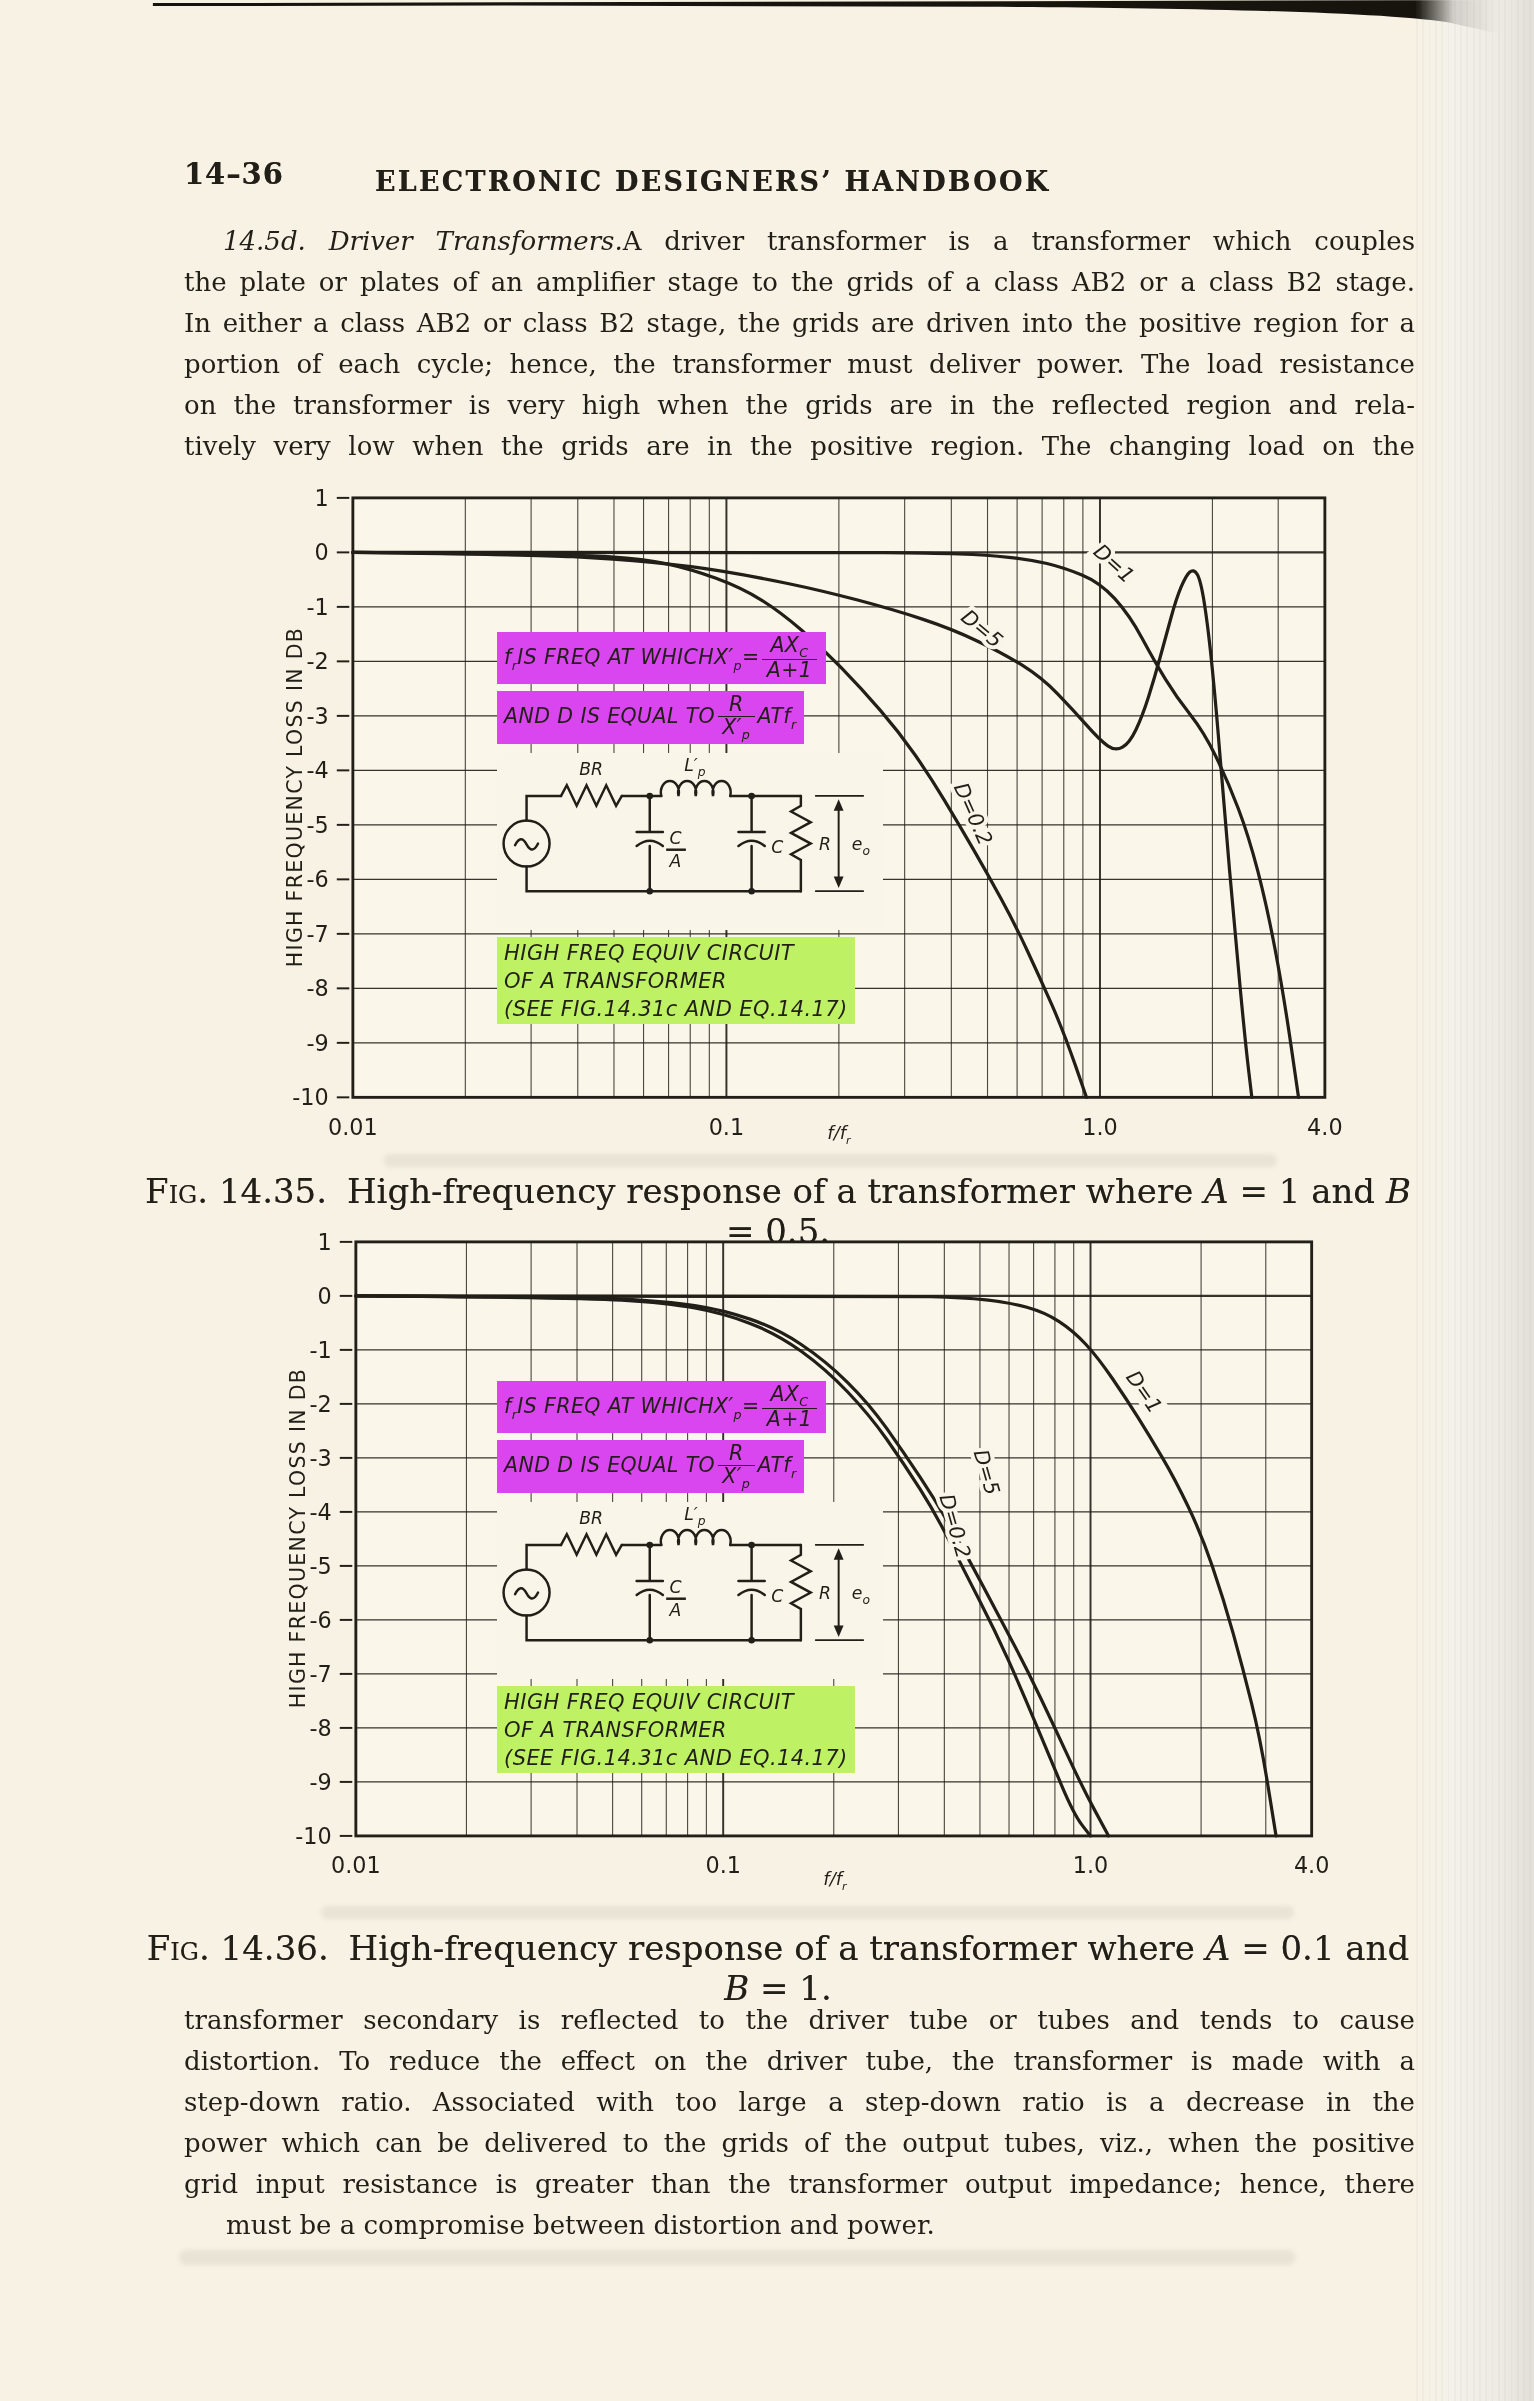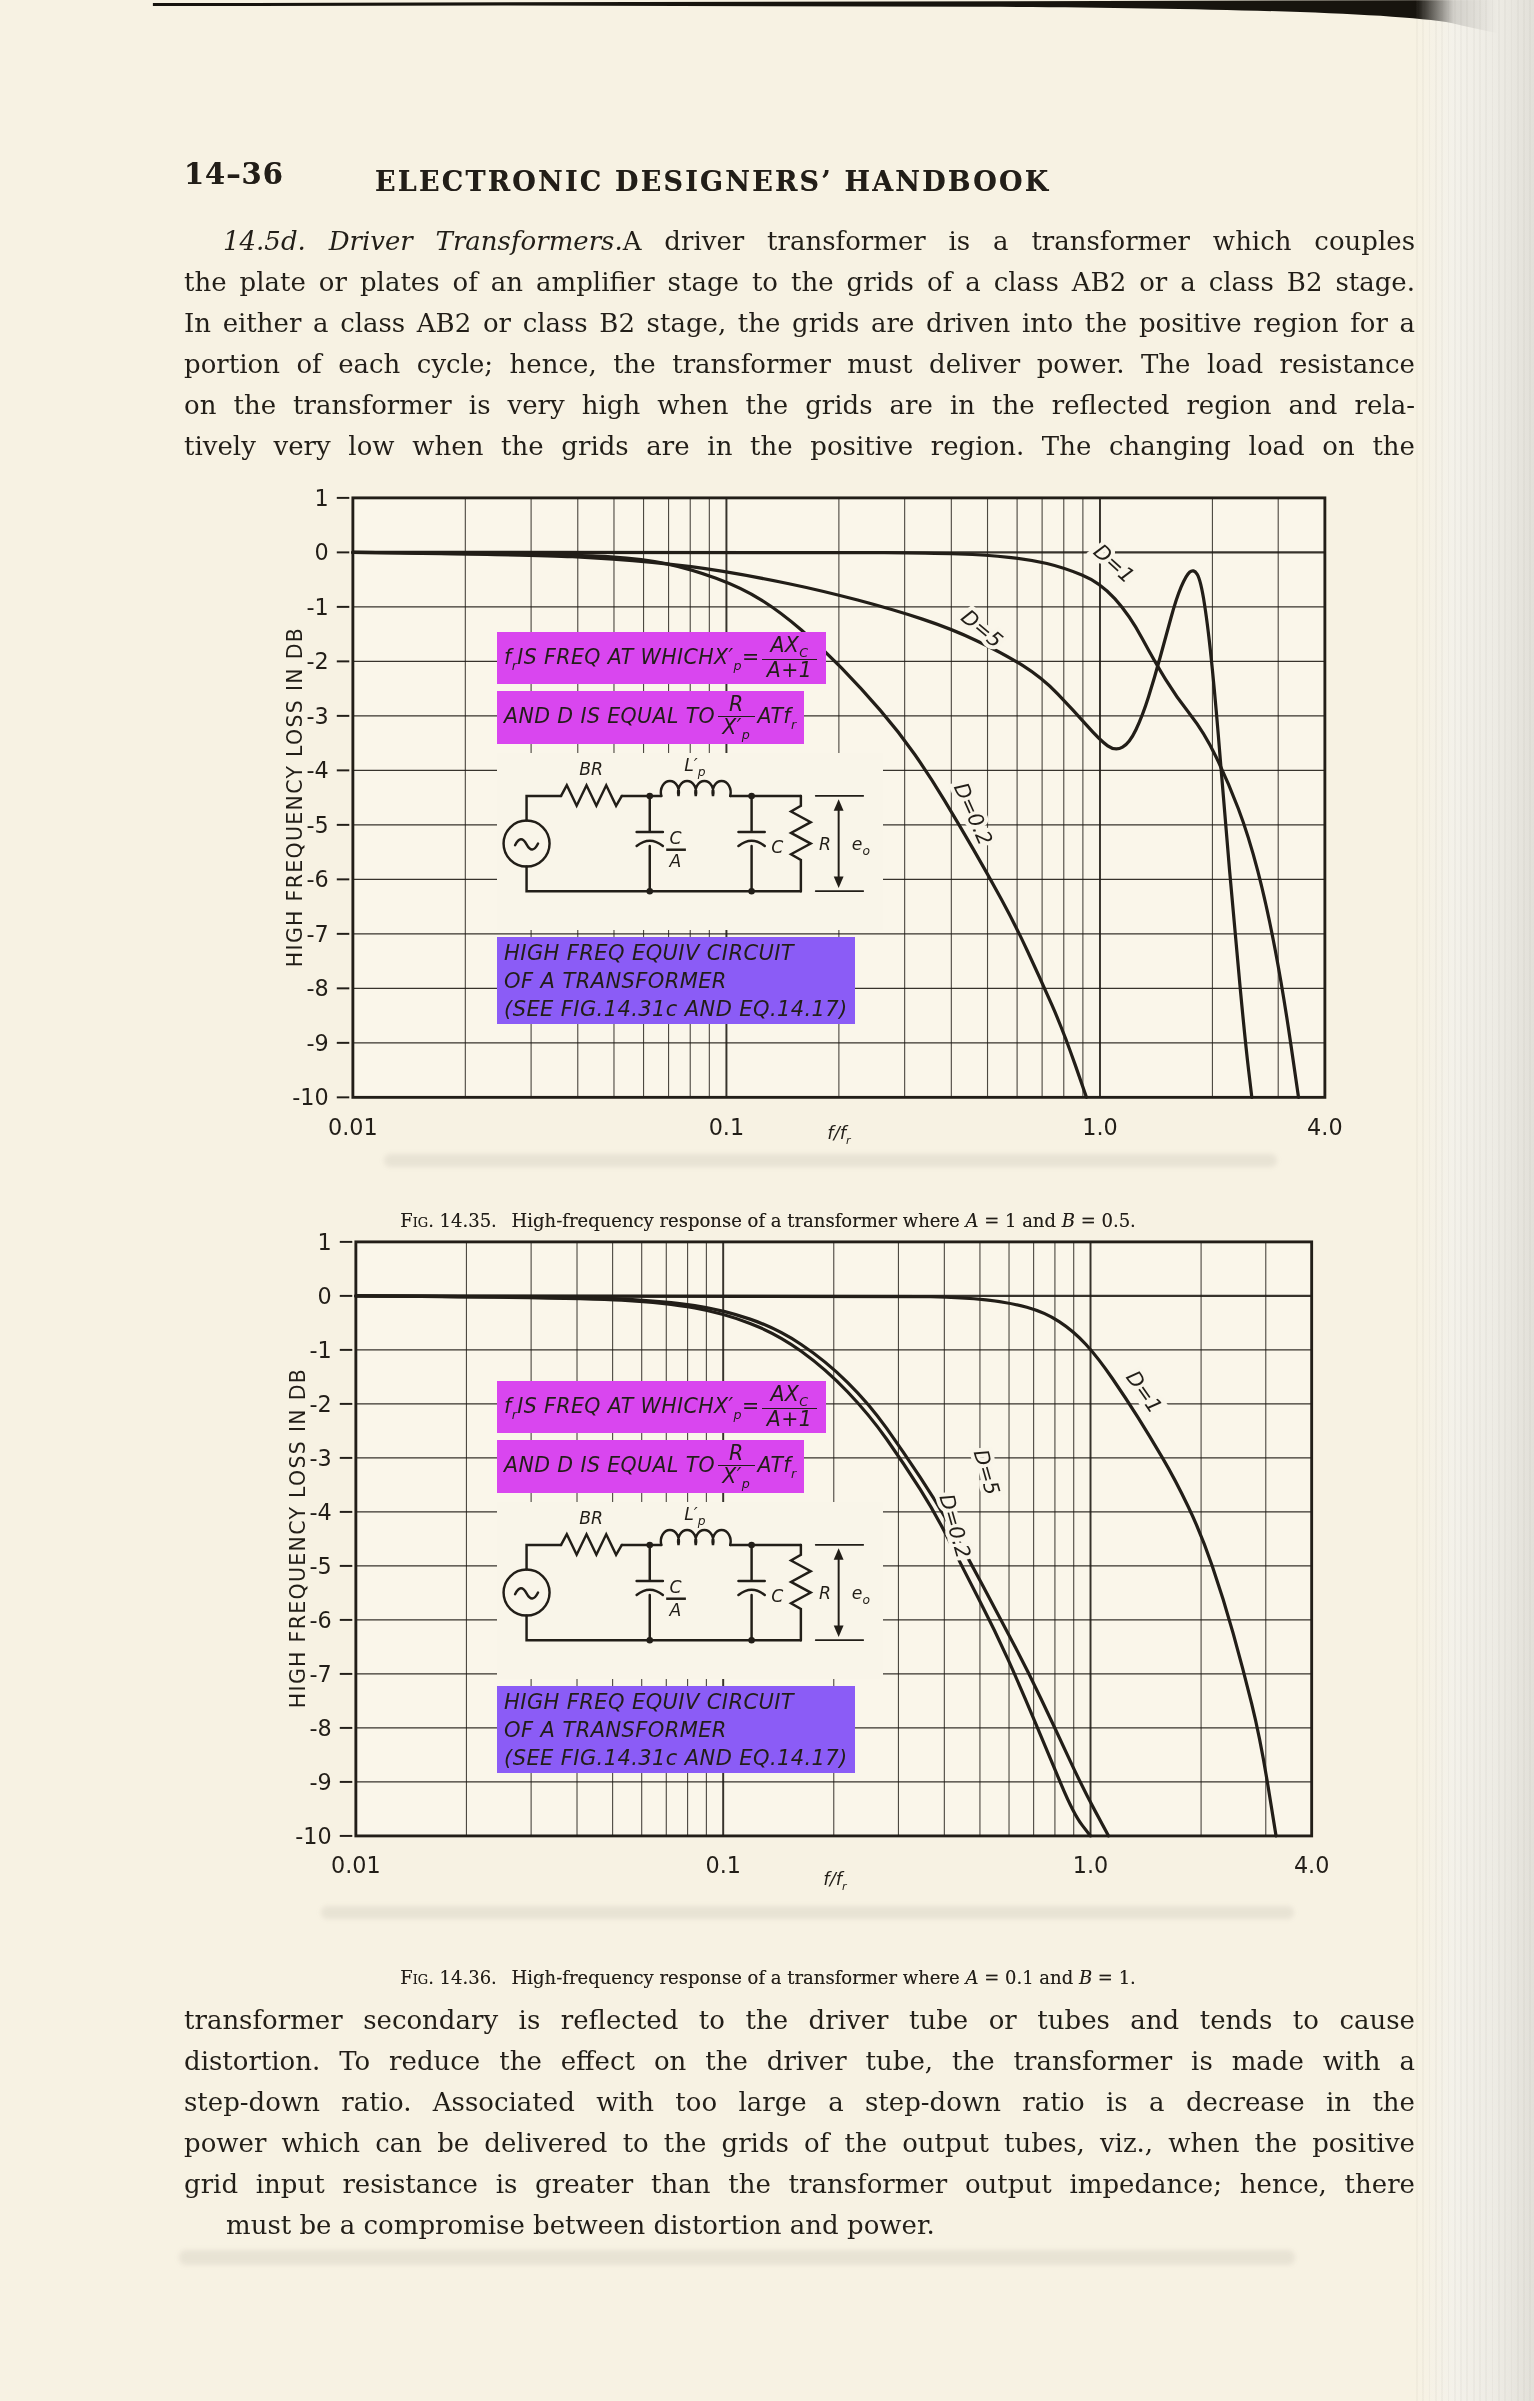--- a/index.html
+++ b/index.html
@@ -17,21 +17,21 @@
   .booktitle{left:375px;top:166px;width:857px;text-align:left;font-size:27px;font-weight:bold;letter-spacing:2.2px;}
   .inkish{text-shadow:0 0 0.5px rgba(35,28,20,0.55);}
   
   .para{left:184px;width:1231px;font-size:26px;line-height:41px;}
   .p1{top:221px;} .p2{top:2000px;}
   .jline{text-align:justify;text-align-last:justify;}
   .pline{white-space:nowrap;margin-left:42px;}
   .lead-ital{font-style:italic;}
   .indent{display:inline-block;width:39px;}
   
-  .caption{left:134px;width:1268px;text-align:center;font-size:18px;margin-top:39px;}
+  .caption{left:144px;width:1268px;text-align:center;font-size:34px;}
   .cap1{top:1171px;} .cap2{top:1928px;}
   .figlabel{font-variant:small-caps;margin-right:9px;}
   .servar{font-style:italic;}
   
   svg.chart{position:absolute;}
   svg.chart text.tick{font-family:"DejaVu Sans", sans-serif;font-size:25px;fill:#221e18;}
   svg.chart text.curve-label{font-family:"DejaVu Sans", sans-serif;font-style:italic;font-size:23px;fill:#221e18;
       paint-order:stroke;stroke:#f9f5e9;stroke-width:9px;}
   .ylab{position:absolute;white-space:nowrap;font-family:"DejaVu Sans", sans-serif;font-size:20.5px;letter-spacing:1.3px;
       transform:translate(-50%,-50%) rotate(-90deg);}
@@ -40,21 +40,21 @@
   sub{font-size:0.62em;}
   
   .inset{position:absolute;width:411px;font-family:"DejaVu Sans", sans-serif;}
   .eq{font-style:italic;font-size:20.5px;letter-spacing:0.4px;background:#d946ef;display:table;
       padding:2.7px 7.1px;margin-bottom:7.1px;white-space:nowrap;}
   .frac{display:inline-block;text-align:center;vertical-align:middle;line-height:1.05;margin:0 2.7px;}
   .frac .num{display:block;padding:0 4.5px;border-bottom:1.8px solid #221e18;}
   .frac .den{display:block;padding:0 4.5px;}
   .ckt{background:#f9f5e9;display:block;margin:9px 0 7.1px 0;}
   .ckt text{font-family:"DejaVu Sans", sans-serif;font-style:italic;font-size:21px;fill:#221e18;}
-  .ckt-cap{font-style:italic;font-size:21px;line-height:28px;letter-spacing:0.4px;background:#8b5cf6;
+  .ckt-cap{font-style:italic;font-size:21px;line-height:28px;letter-spacing:0.4px;background:#bef264;
       display:table;padding:1.8px 7.1px;}
   
   .ghost{position:absolute;filter:blur(2.7px);background:rgba(112,102,88,0.10);border-radius:7.1px;}
 </style>
 </head>
 <body>
 
 <svg class="top-edge" width="1534" height="41" viewBox="0 0 1718 46">
   <path d="M170,3.5 L1718,0 L1718,42 C1688,40 1658,33 1628,26 C1556,13 1310,8.5 1100,7.5 L560,6.2 L170,6.8 Z" fill="#17140e"></path>
 </svg>

